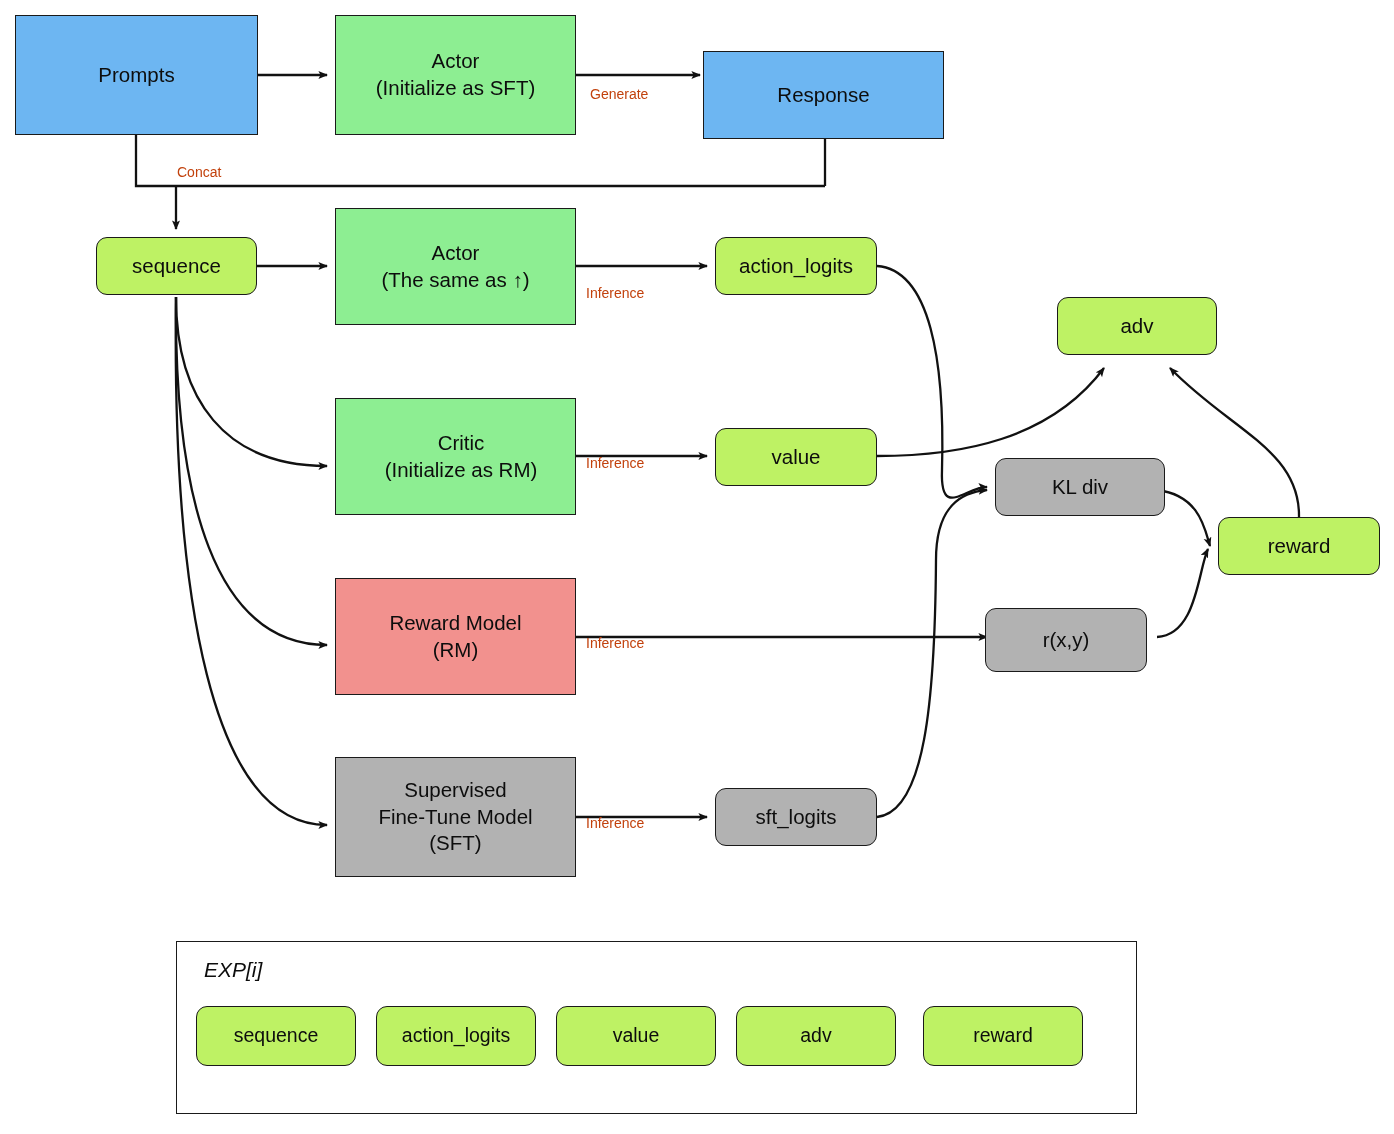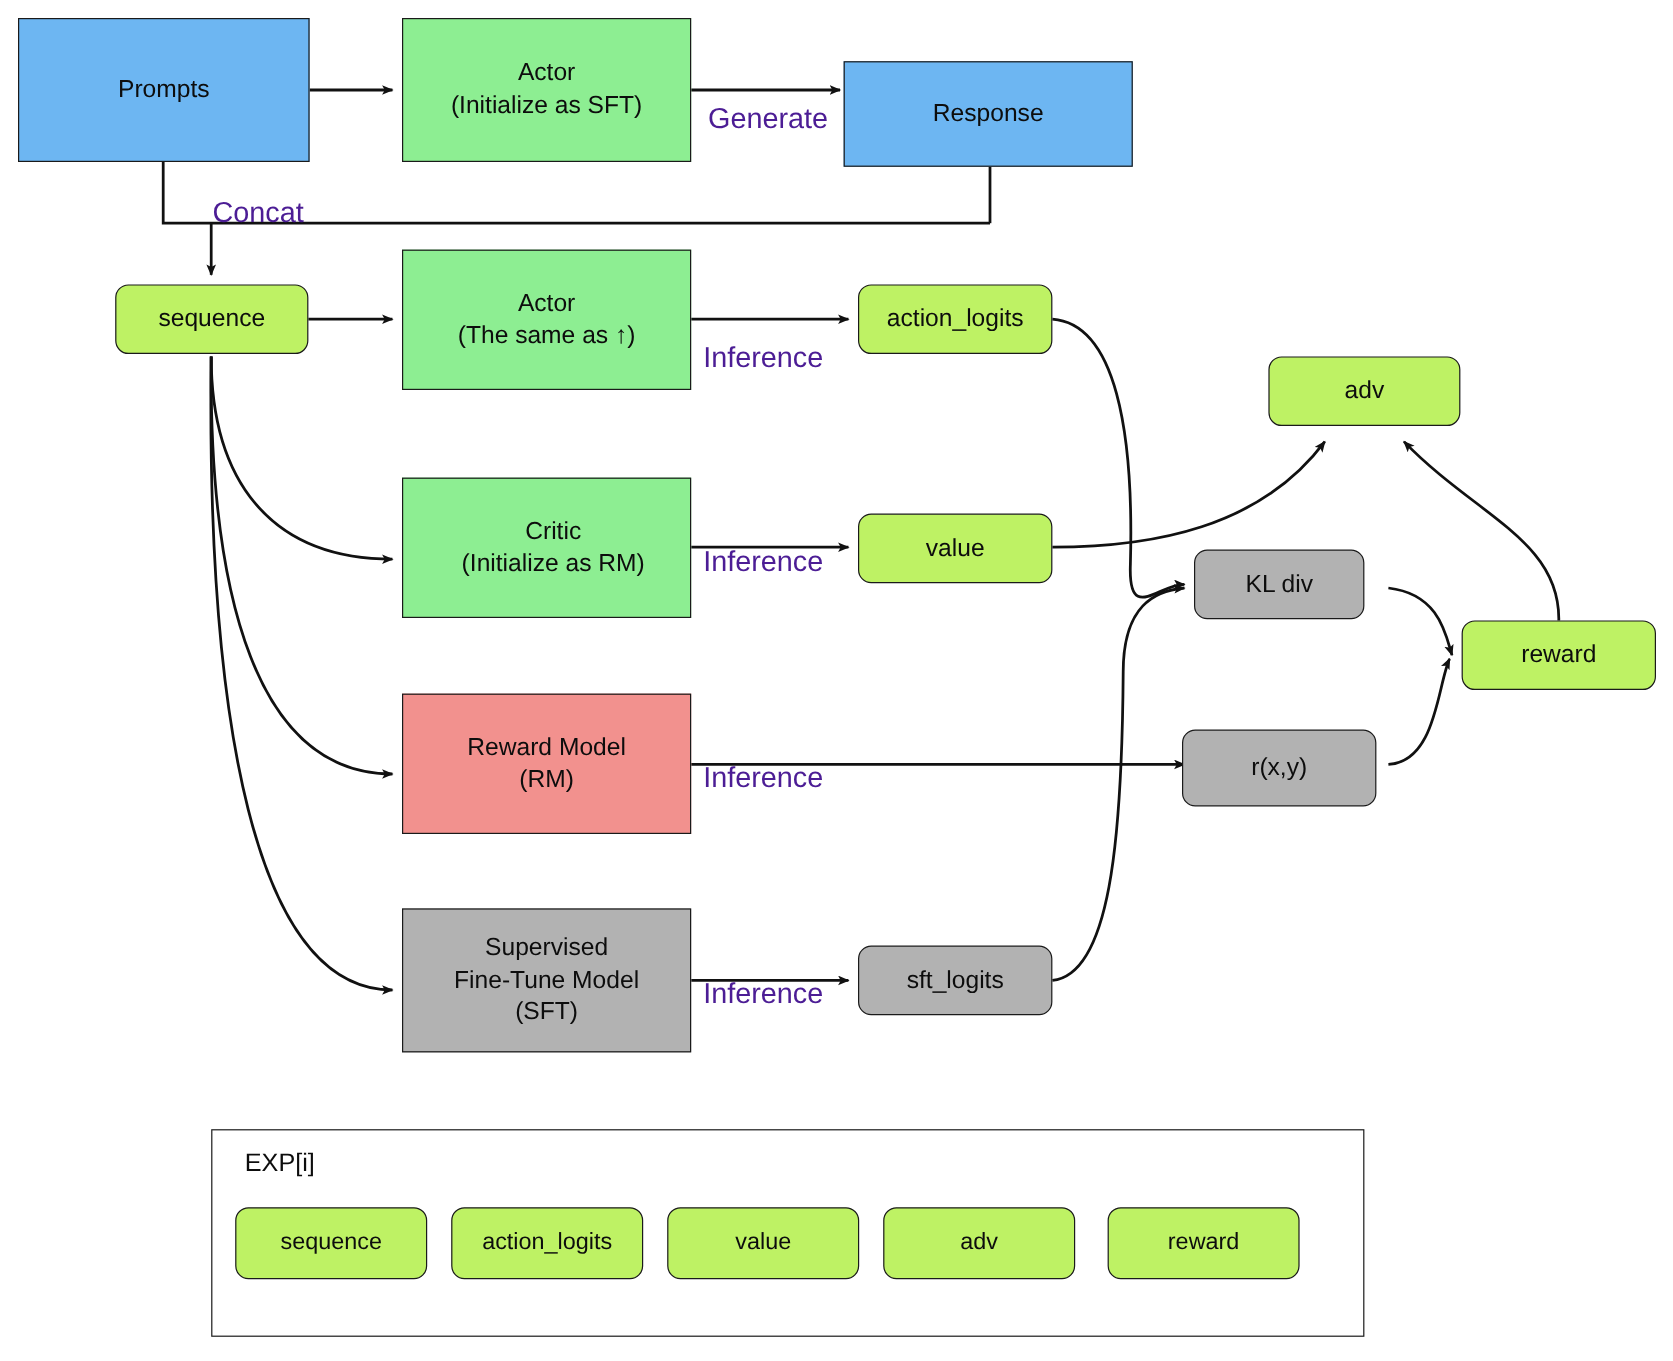--- a/index.html
+++ b/index.html
@@ -40,39 +40,40 @@
   .pill { border-radius: 11px; }
   .blue   { background: #6DB6F2; }
   .green  { background: #8DEE92; }
   .purple { background: #bef264; }
   .salmon { background: #F2918E; align-items: center; }
   .gray   { background: #B2B2B2; }
   .f20 { font-size: 20.5px; }
   .f19 { font-size: 19.5px; }
   .edge-label {
     position: absolute;
-    font-size: 24px;
-    color: #4c1d95;
+    font-size: 14px;
+    color: #c2410c;
     white-space: nowrap;
     background: transparent;
     z-index: 4;
   }
   .group-box {
     position: absolute;
     box-sizing: border-box;
     border: 1.8px solid #1a1a1a;
     background: #ffffff;
     z-index: 1;
   }
   .group-title {
     position: absolute;
     font-size: 21px;
     color: #0d0d0d;
     z-index: 2;
     white-space: nowrap;
+    font-style: italic;
   }
 </style>
 </head>
 <body>
 
 <div id="stage">
 
   <svg id="wires" viewBox="0 0 1394 1134" xmlns="http://www.w3.org/2000/svg">
     <defs>
       <marker id="arrow" markerWidth="11" markerHeight="11" refX="8.6" refY="4.0" orient="auto" markerUnits="userSpaceOnUse">
@@ -180,21 +181,21 @@
   <div class="node pill gray f20" style="left:715px; top:788px; width:162px; height:58px;">
     <span>sft_logits</span>
   </div>
 
   <div class="edge-label" style="left:586px; top:815px;">Inference</div>
 
   <div class="node pill purple f20" style="left:1057px; top:297px; width:160px; height:58px;">
     <span>adv</span>
   </div>
 
-  <div class="node pill gray f20" style="left:995px; top:458px; width:142px; height:58px;">
+  <div class="node pill gray f20" style="left:995px; top:458px; width:170px; height:58px;">
     <span>KL div</span>
   </div>
 
   <div class="node pill purple f20" style="left:1218px; top:517px; width:162px; height:58px;">
     <span>reward</span>
   </div>
 
   <div class="node pill gray f20" style="left:985px; top:608px; width:162px; height:64px;">
     <span>r(x,y)</span>
   </div>

